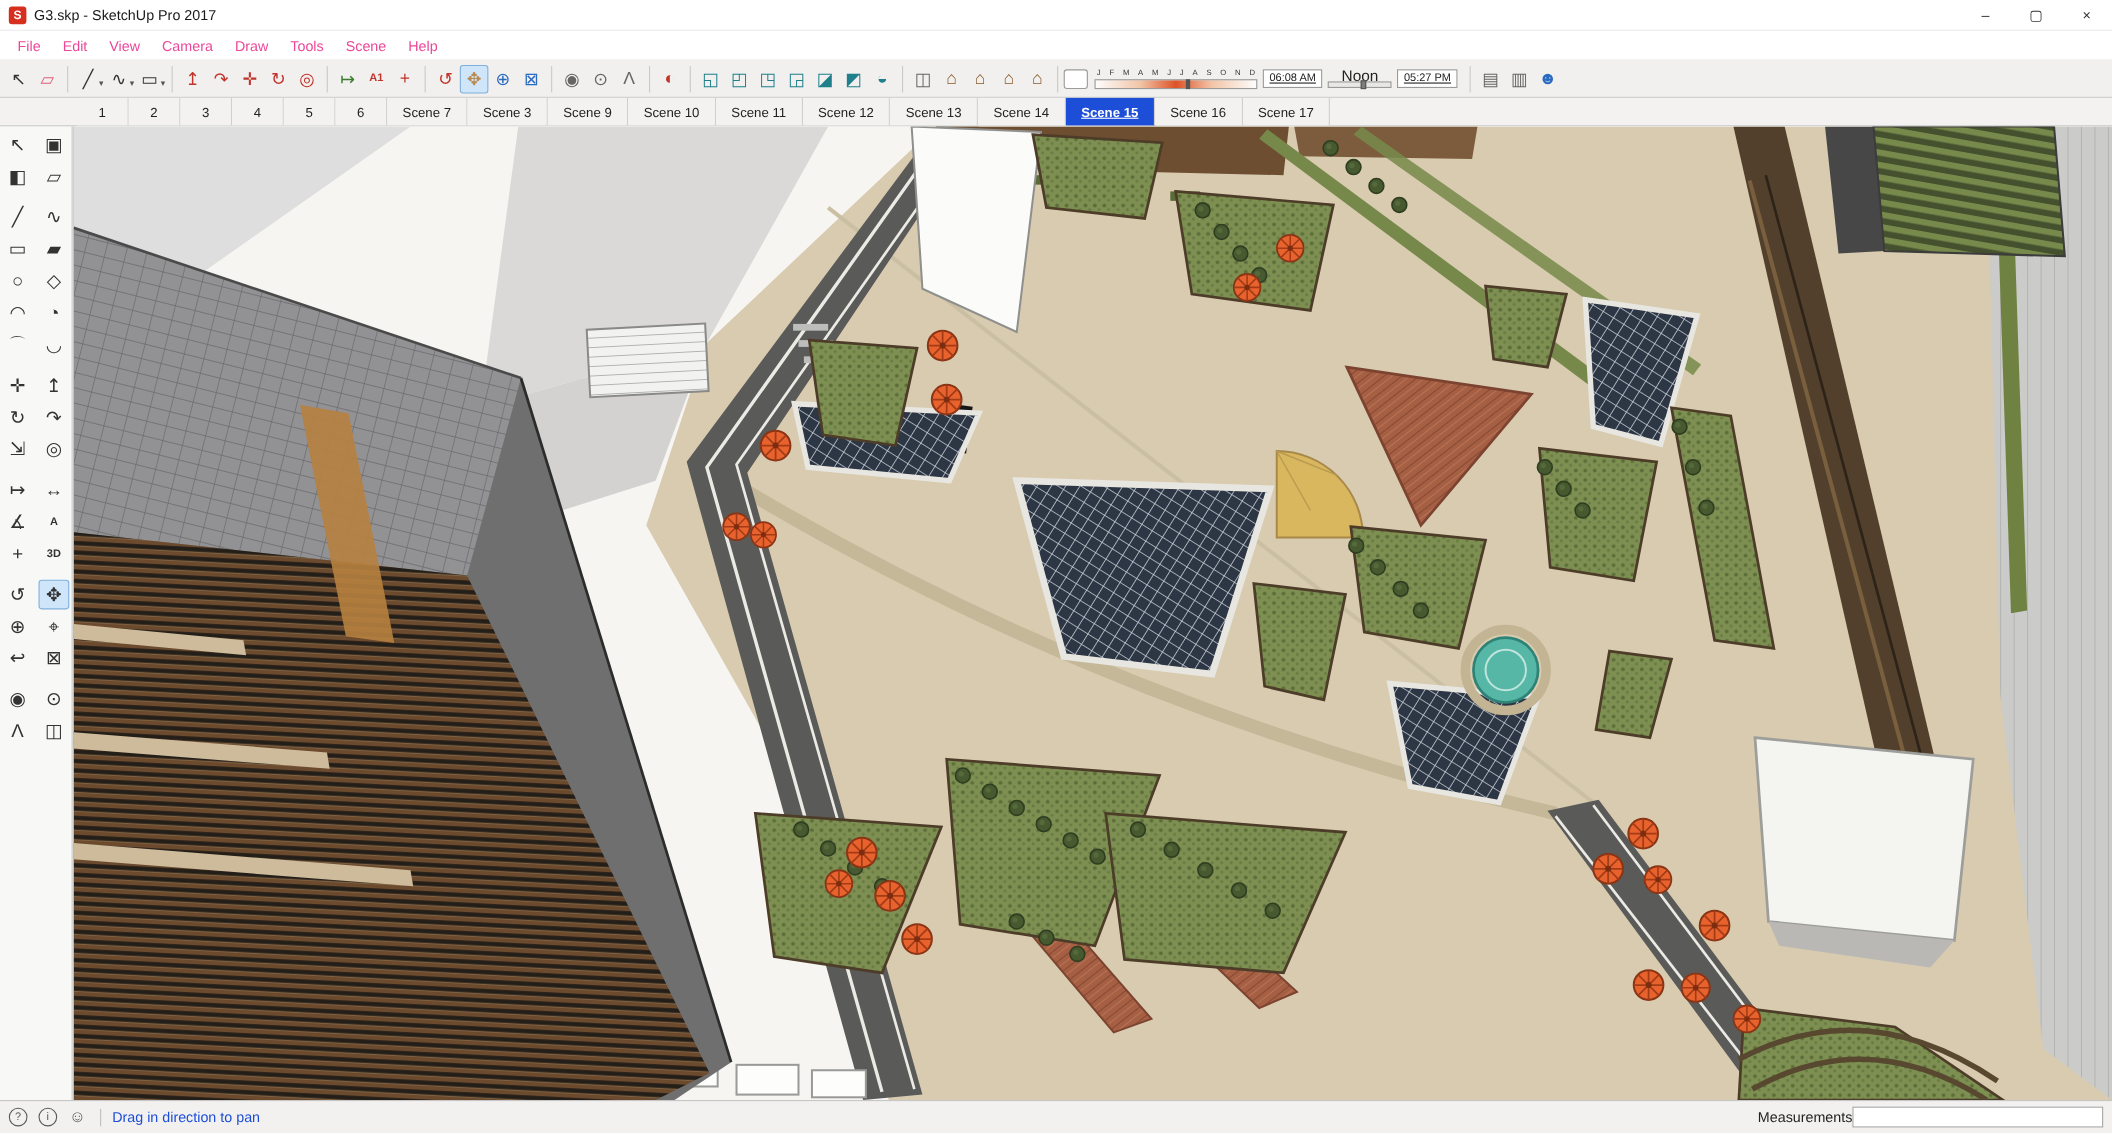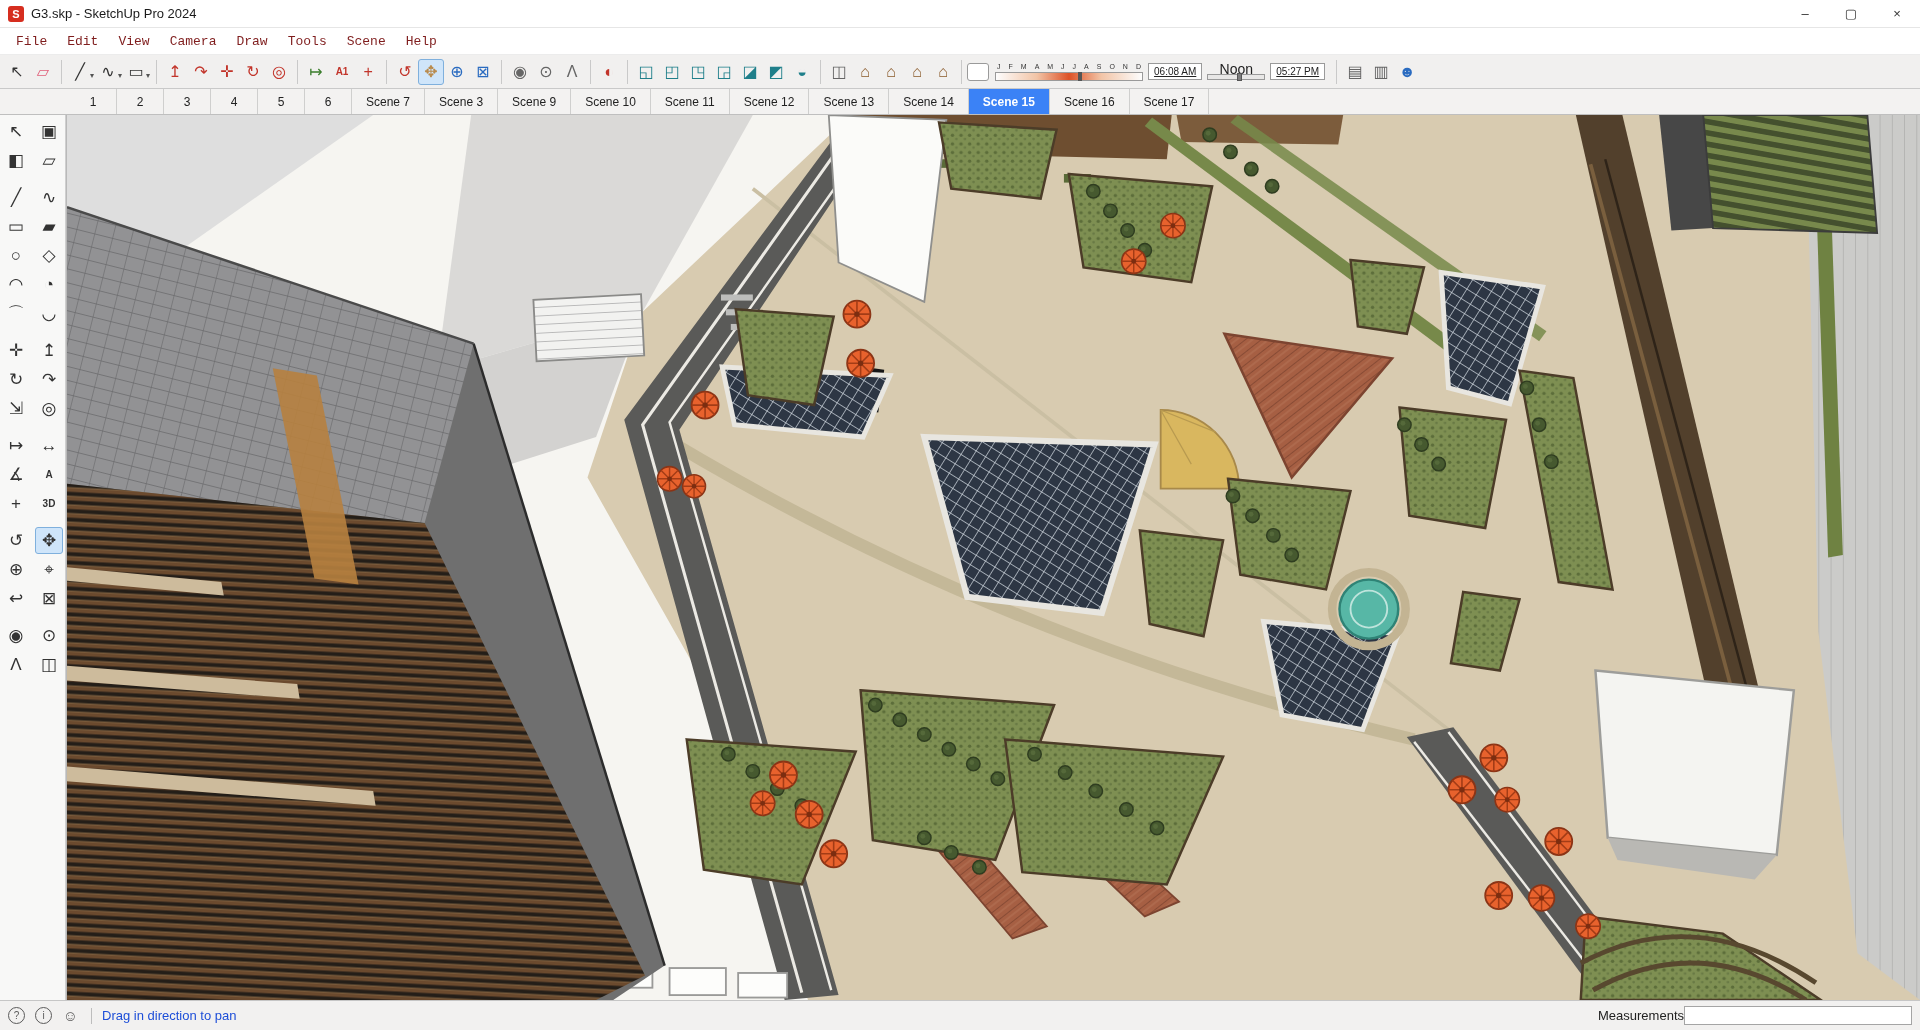--- a/index.html
+++ b/index.html
@@ -11,21 +11,21 @@
   .titlebar { height:28px; background:#fff; display:flex; align-items:center; border-bottom:1px solid #e6e6e6; }
   .logo { width:16px; height:16px; background:#d62e1f; color:#fff; font-size:11px; font-weight:bold;
     border-radius:3px; display:flex; align-items:center; justify-content:center; margin:0 7px 0 8px; }
   .title-text { font-size:13px; color:#1a1a1a; }
   .win-controls { margin-left:auto; display:flex; height:100%; }
   .win-btn { width:46px; height:100%; display:flex; align-items:center; justify-content:center;
     font-size:13px; color:#333; }
 
   
   .menubar { height:27px; background:#fff; display:flex; align-items:center; padding-left:6px; border-bottom:1px solid #ececec; }
-  .menu-item { font-size:13px; color:#7f1d1d; padding:4px 10px;font-family:Liberation Mono, monospace; }
+  .menu-item { font-size:13px; color:#ec4899; padding:4px 10px; }
 
   
   .toolbar { height:34px; background:#f1f0ef; border-bottom:1px solid #c9c9c9; display:flex; align-items:center; padding:0 4px; }
   .tbi { width:26px; height:26px; display:flex; align-items:center; justify-content:center;
     font-size:16px; color:#333; border-radius:3px; flex:0 0 auto; }
   .tbi.small { font-size:10px; font-weight:bold; }
   .tbi.boxed { border:1px solid #9a9a9a; background:#fff; width:22px; height:18px; }
   .tbi.active { background:#cfe5fa; border:1px solid #7fb0dd; }
   .dd { font-size:8px; color:#555; margin:8px 1px 0 -3px; flex:0 0 auto; }
   .sep { width:1px; height:24px; background:#c9c9c9; margin:0 5px; flex:0 0 auto; }
@@ -50,21 +50,21 @@
   .noon { display:flex; flex-direction:column; align-items:center; width:58px; }
   .noon span { font-size:14px; color:#222; line-height:10px; }
   .ntrack { position:relative; width:100%; height:6px; border:1px solid #9a9a9a; background:#e8e7e6; }
   .nhandle { position:absolute; left:52%; top:-2px; width:5px; height:8px; background:#7d7d7d; border:1px solid #555; }
 
   
   .tabsbar { height:26px; background:#f3f2f1; border-bottom:1px solid #bfbfbf; display:flex; align-items:stretch; padding-left:70px; }
   .tab { display:flex; align-items:center; padding:0 14px; font-size:12px; color:#222;
     border-right:1px solid #cfcfce; background:#f3f2f1; }
   .tab.num { padding:0; width:47px; justify-content:center; }
-  .tab.active { background:#3b82f6; color:#fff; font-weight:bold; }
+  .tab.active { background:#1d4ed8; color:#fff; font-weight:bold;text-decoration:underline; }
 
   
   .main { flex:1; display:flex; min-height:0; }
   .palette { width:66px; background:#f8f8f7; border-right:1px solid #cfcfcf; padding-top:3px;
     display:flex; flex-direction:column; align-items:center; gap:2px; }
   .prow { display:flex; gap:5px; }
   .pgap { height:6px; }
   .pt { width:28px; height:27px; display:flex; align-items:center; justify-content:center;
     font-size:17px; color:#333; border-radius:3px; }
   .pt.small { font-size:10px; font-weight:bold; }
@@ -84,21 +84,21 @@
   .meas-input { width:228px; height:19px; border:1px solid #a5a5a5; background:#fff; font-size:12px; padding:0 4px;
     font-family:"Liberation Sans", sans-serif; }
 </style>
 </head>
 <body>
 
 <div class="app">
 
   <div class="titlebar">
     <div class="logo">S</div>
-    <span class="title-text">G3.skp - SketchUp Pro 2024</span>
+    <span class="title-text">G3.skp - SketchUp Pro 2017</span>
     <div class="win-controls">
       <span class="win-btn">–</span>
       <span class="win-btn">▢</span>
       <span class="win-btn">×</span>
     </div>
   </div>
 
   <div class="menubar">
     <span class="menu-item">File</span>
     <span class="menu-item">Edit</span>

